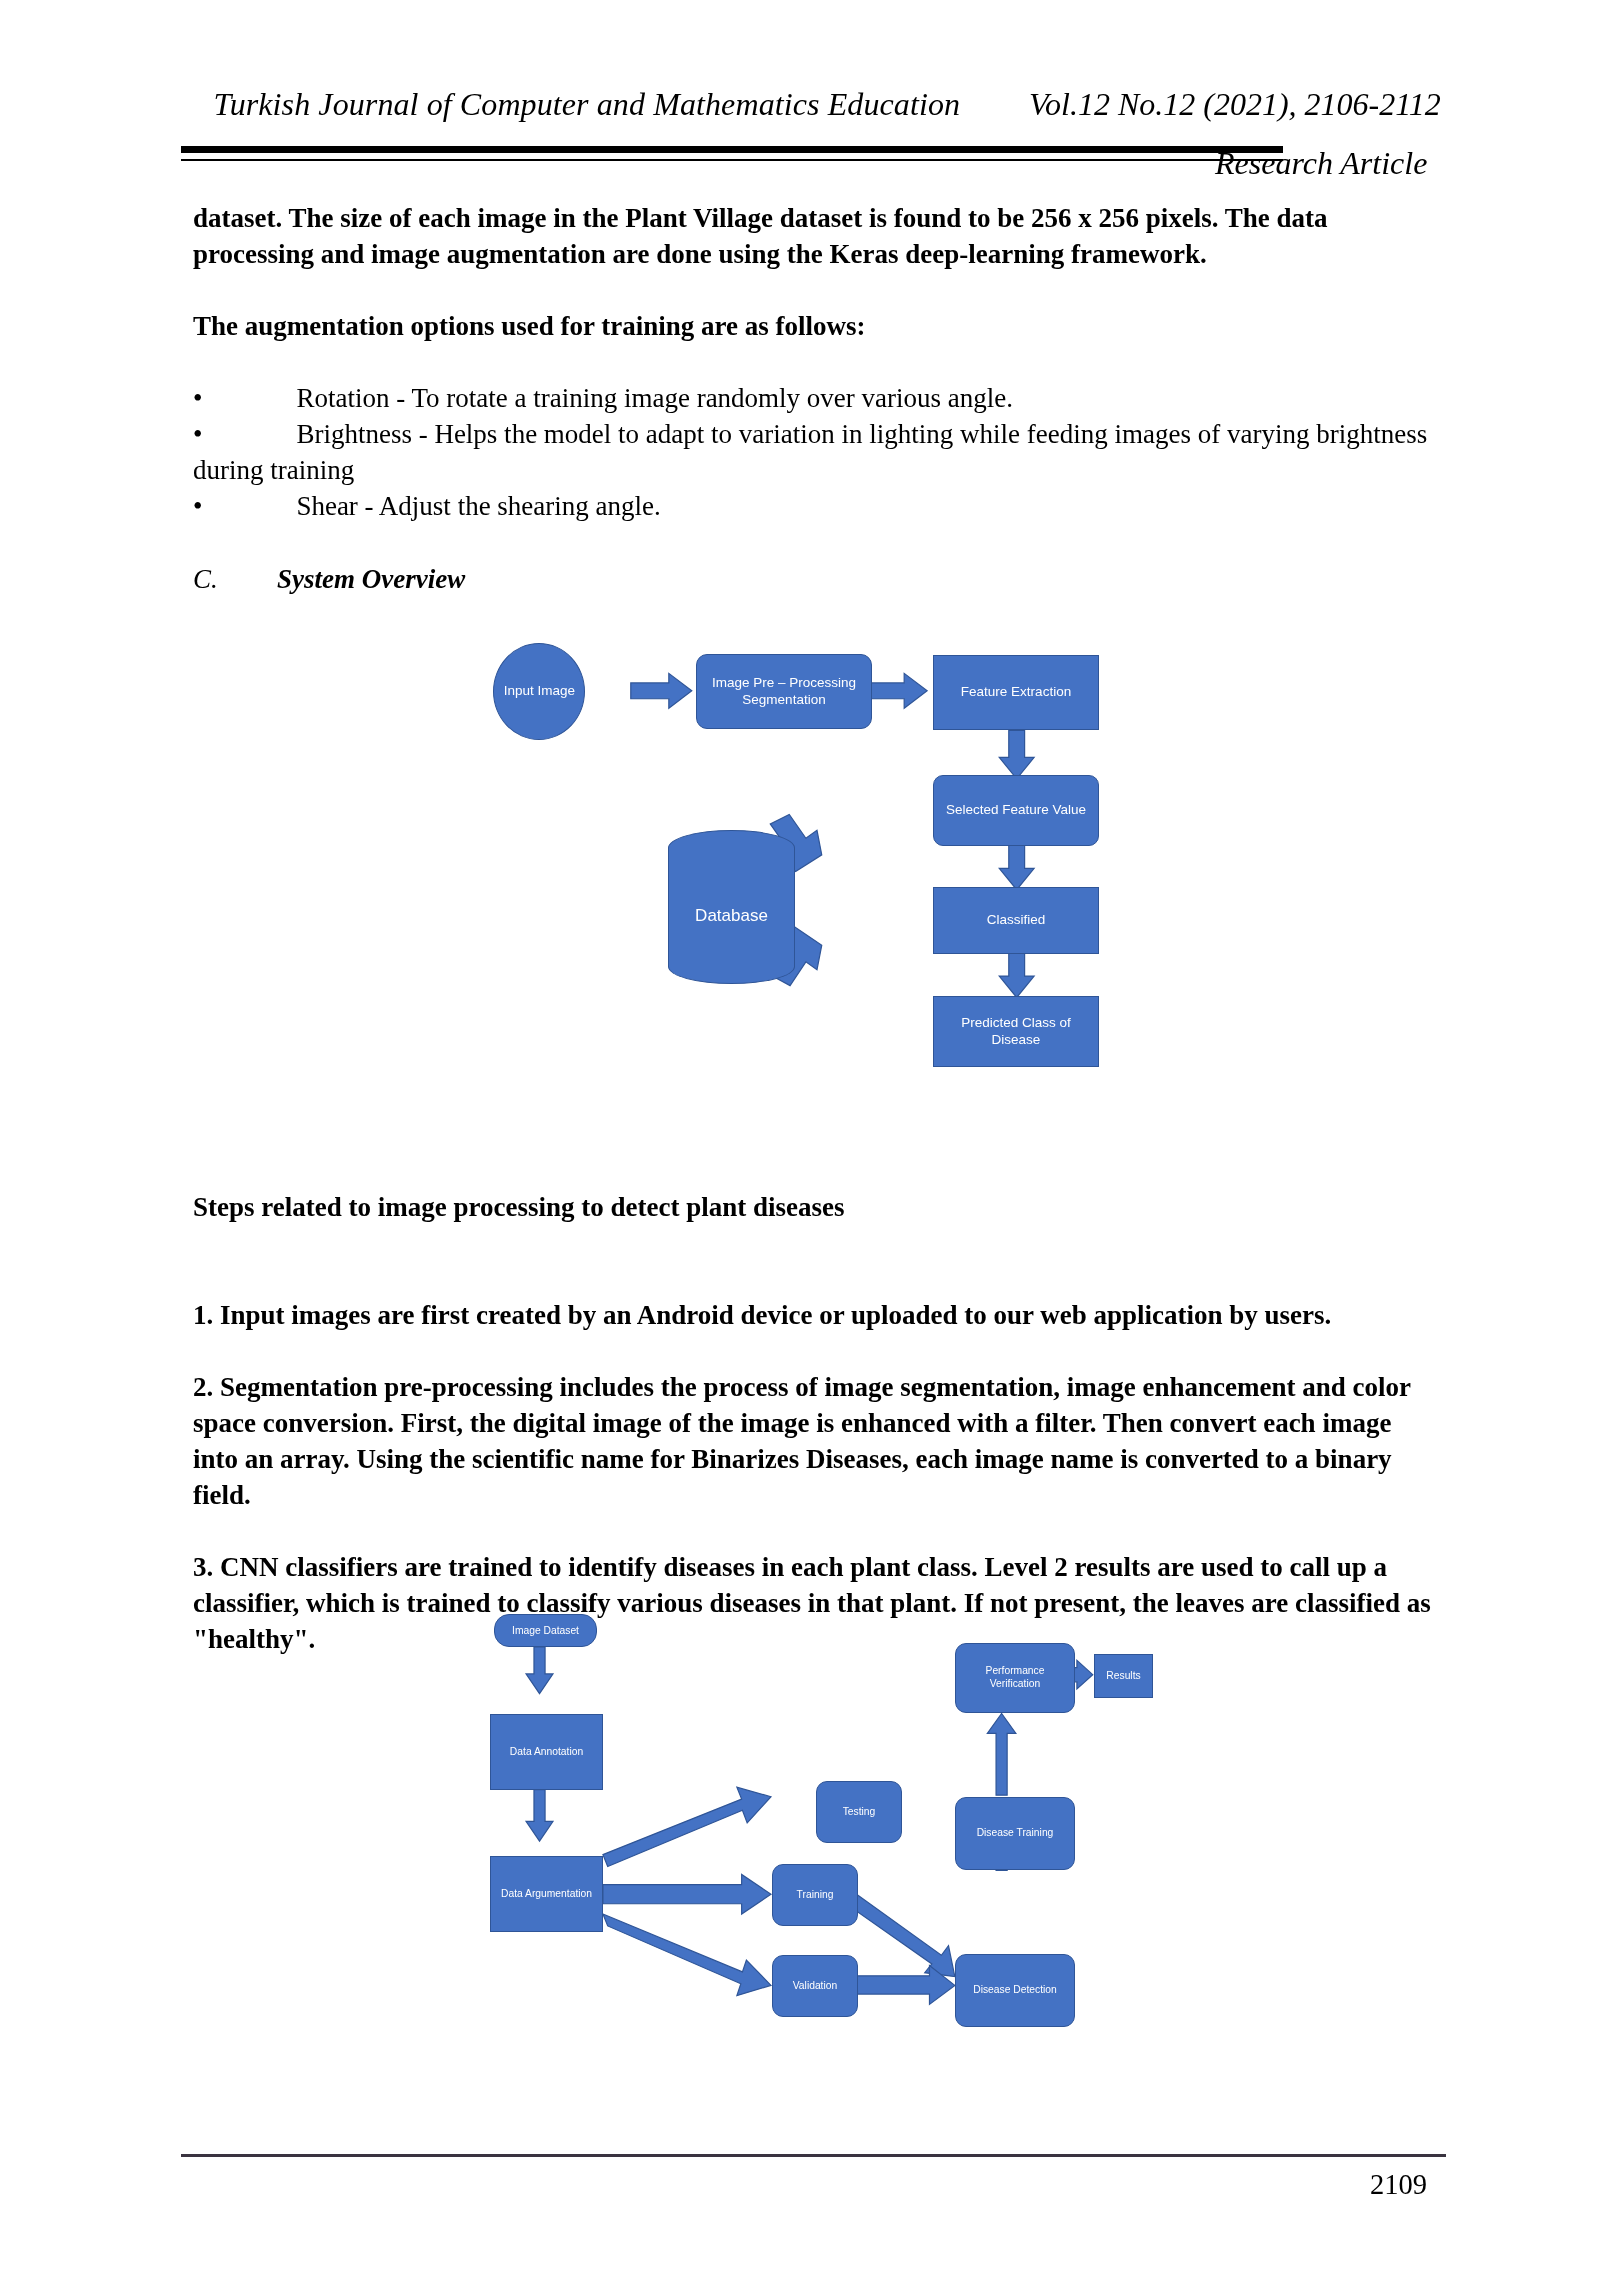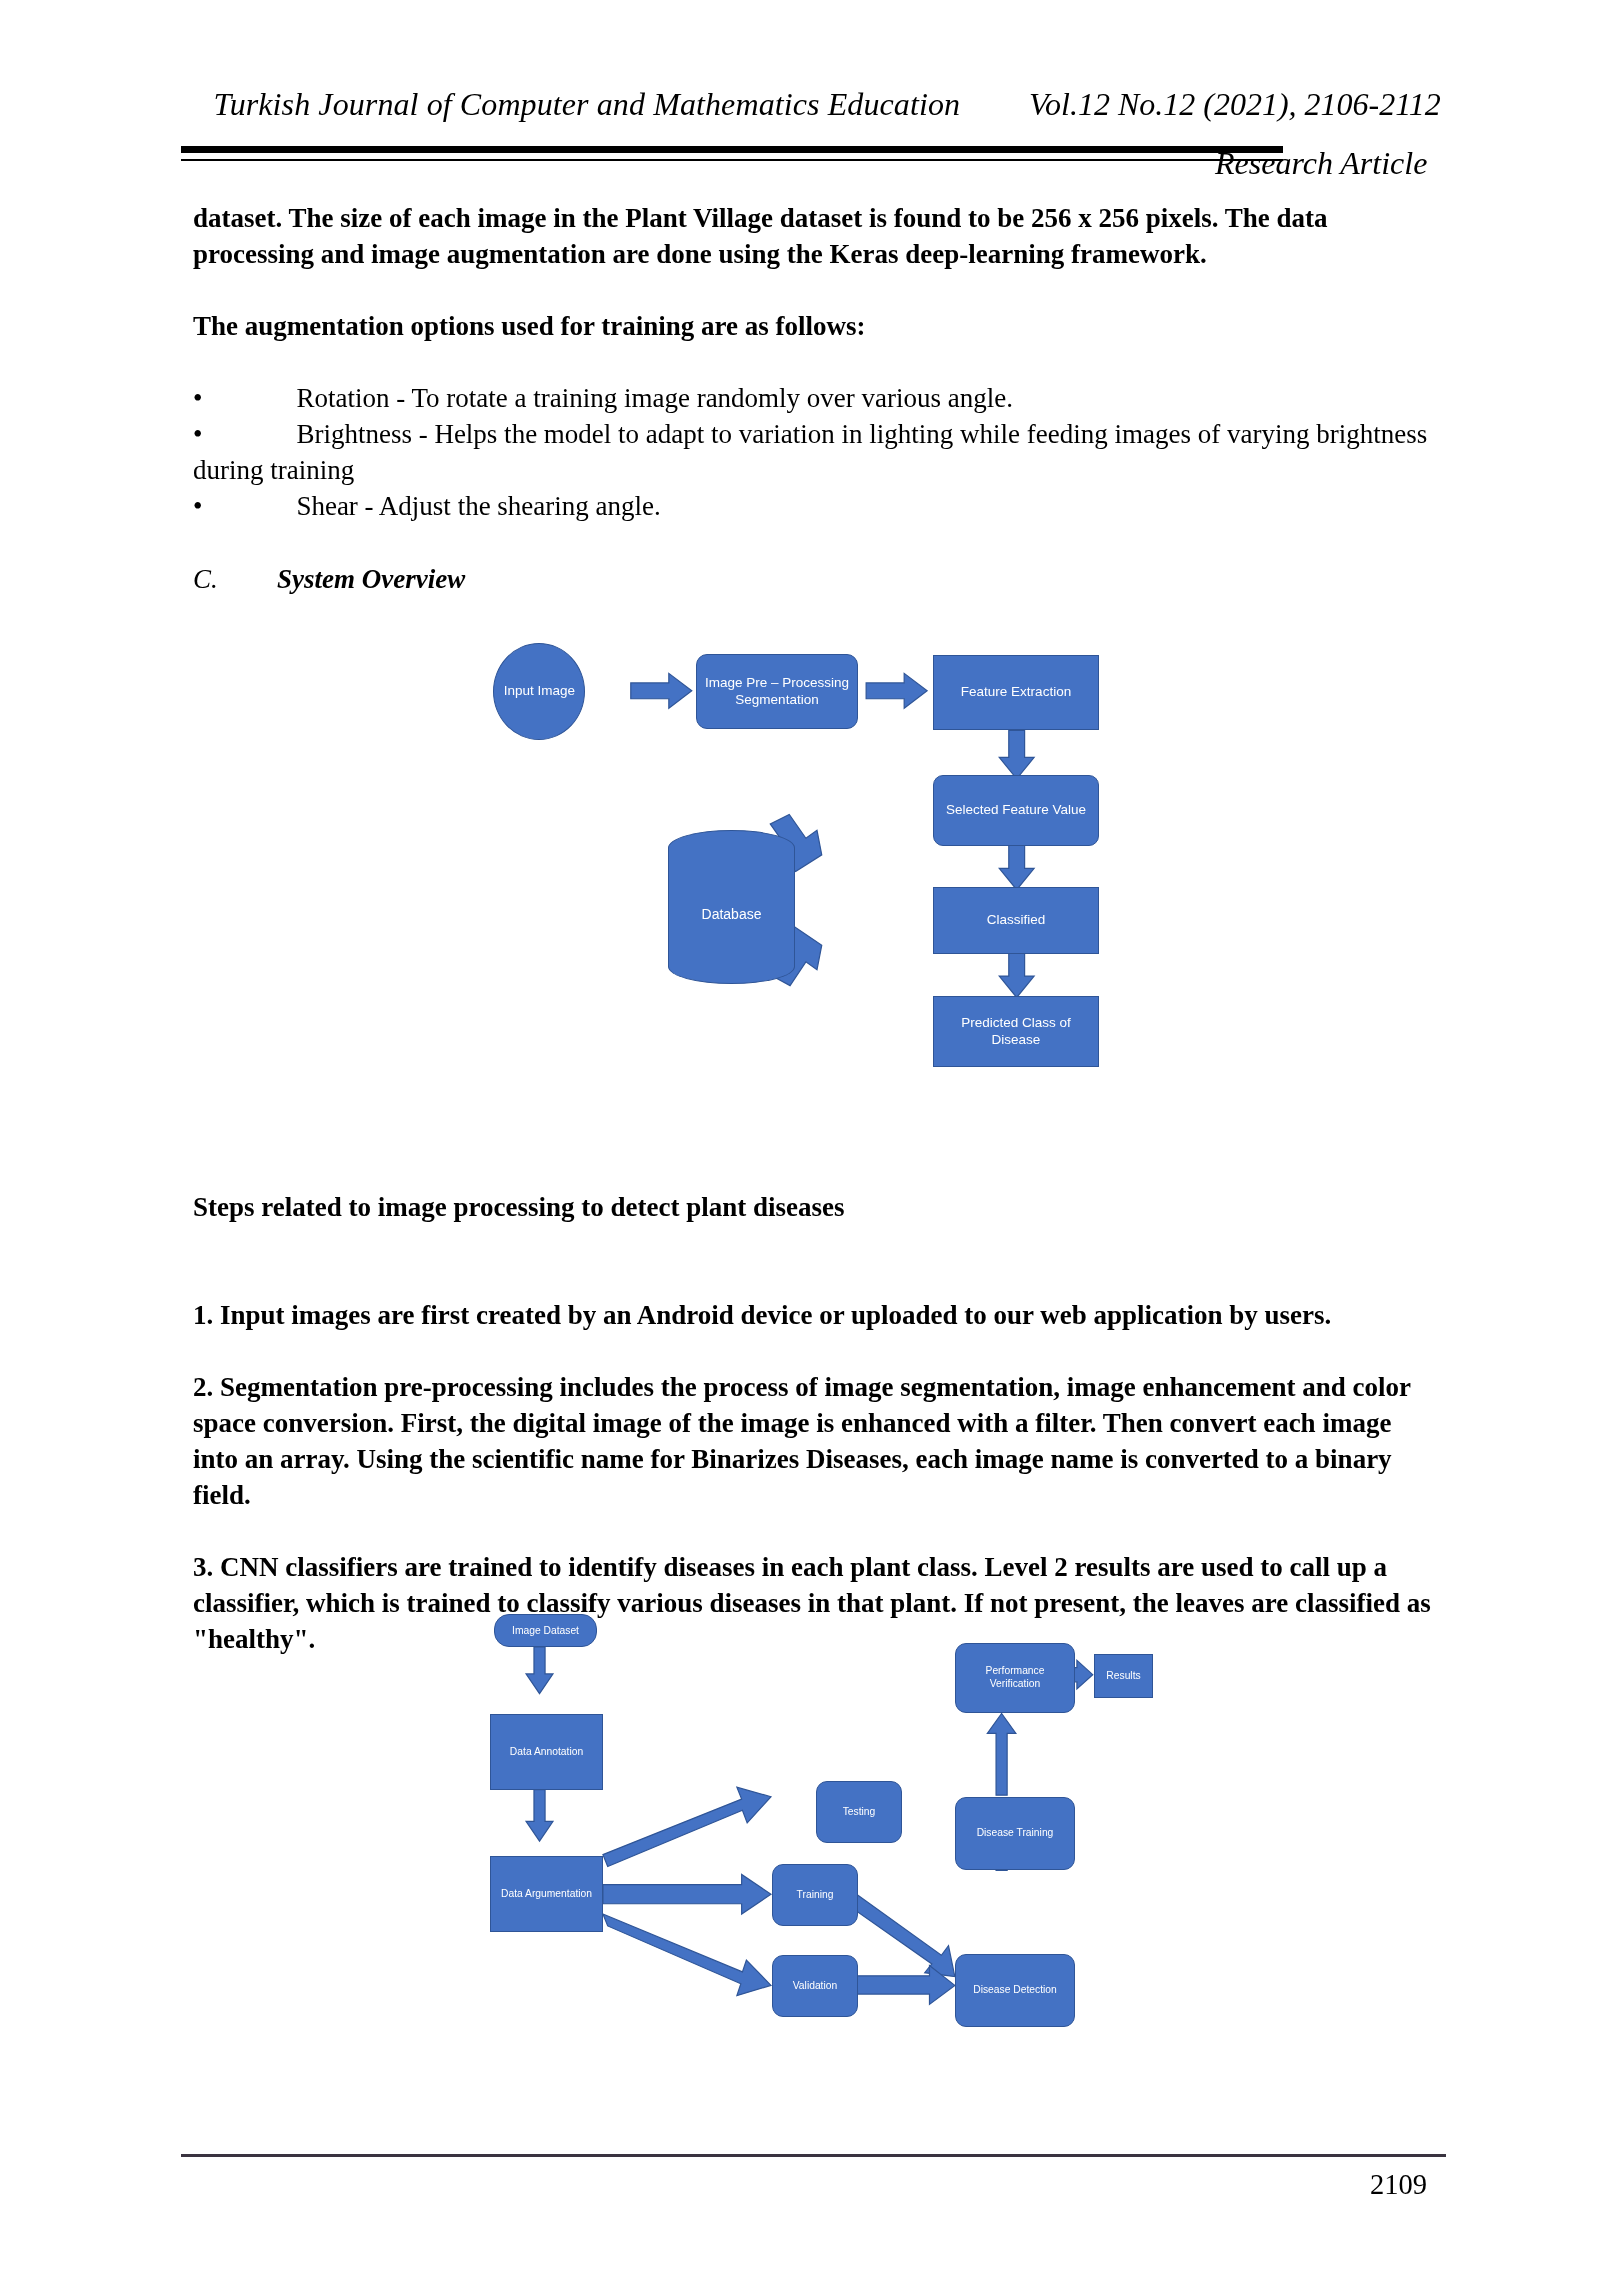--- a/index.html
+++ b/index.html
@@ -242,36 +242,36 @@
 
       <polygon points="403,330 378,310 392,300 371,270 395,258 416,288 430,278 436,309" fill="#4472C4" stroke="#2F5597" stroke-width="1.5"></polygon>
 
       <polygon points="402,400 378,421 392,431 372,461 396,474 416,444 430,454 436,423" fill="#4472C4" stroke="#2F5597" stroke-width="1.5"></polygon>
     </svg>
 
     <div class="node ellipse" style="left:17.4px; top:33px; width:92px; height:97px; font-size:13.5px;">
       <span>Input Image</span>
     </div>
 
-    <div class="node round" style="left:220px; top:44px; width:162px; height:75px; font-size:13.5px; padding:0 6.3px;justify-content:center;">
+    <div class="node round" style="left:220px; top:44px; width:176px; height:75px; font-size:13.5px; padding:0 6.3px;justify-content:center;">
       <span>Image Pre – Processing Segmentation</span>
     </div>
 
     <div class="node" style="left:457px; top:45px; width:166px; height:75px; font-size:13.5px;">
       <span>Feature Extraction</span>
     </div>
 
     <div class="node" style="left:457px; top:165px; width:166px; height:71px; font-size:13.5px; padding:0 4.8px;border-radius:10px;">
       <span>Selected Feature Value</span>
     </div>
 
     <div class="node cyl" style="left:192px; top:220px; width:127px; height:170px;">
       <div class="cyl-top" style="top:0; height:36px;"></div>
       <div class="cyl-body" style="top:18px; height:135px;"></div>
-      <div class="cyl-label" style="top:76px; font-size:14px;">Database</div>
+      <div class="cyl-label" style="top:76px; font-size:17px;">Database</div>
     </div>
 
     <div class="node" style="left:457px; top:277px; width:166px; height:67px; font-size:13.5px;">
       <span>Classified</span>
     </div>
 
     <div class="node" style="left:457px; top:386px; width:166px; height:71px; font-size:13.5px; padding:0 4.8px;">
       <span>Predicted Class of Disease</span>
     </div>
   </div>

